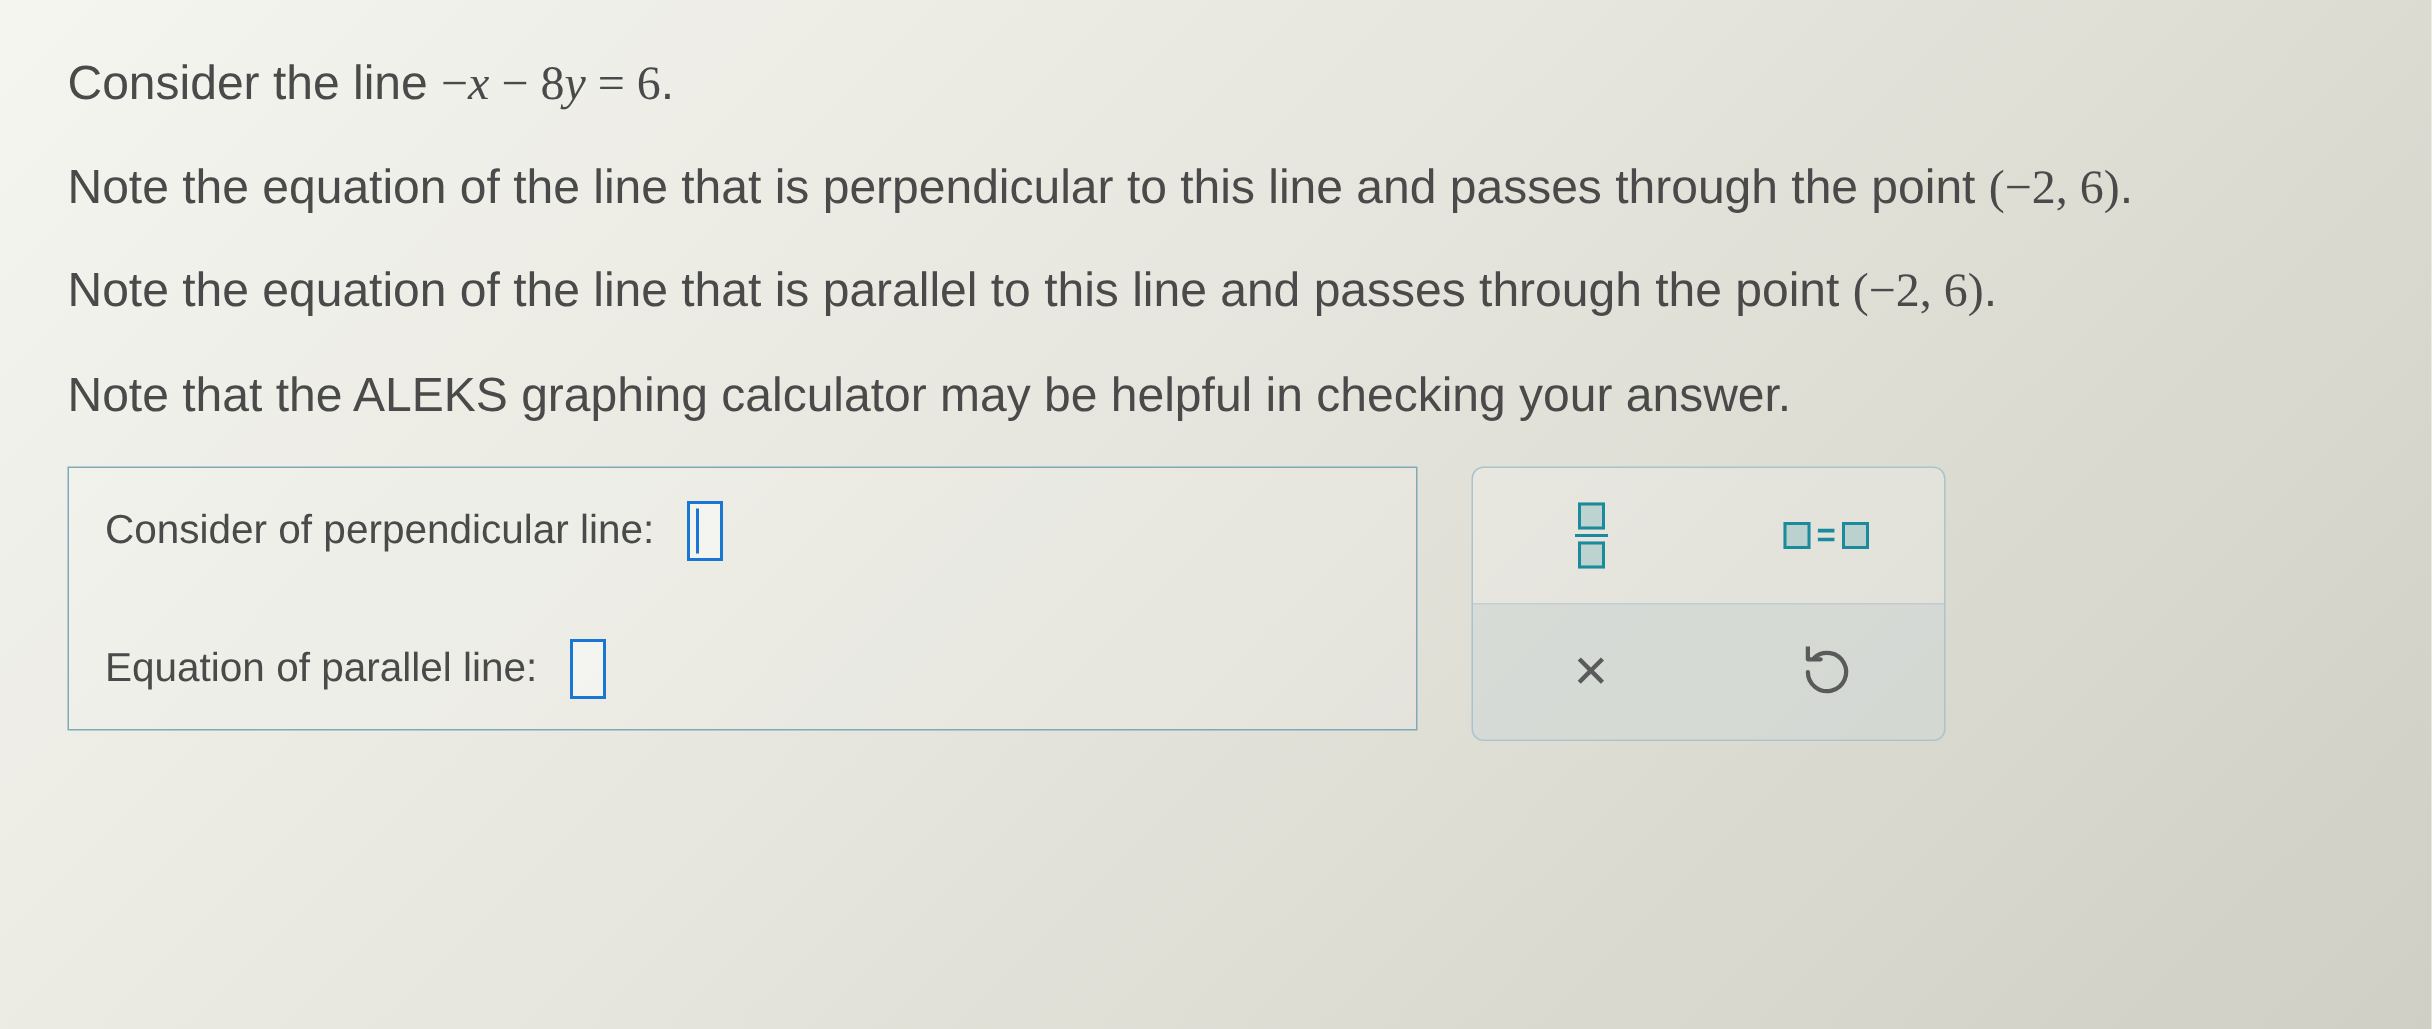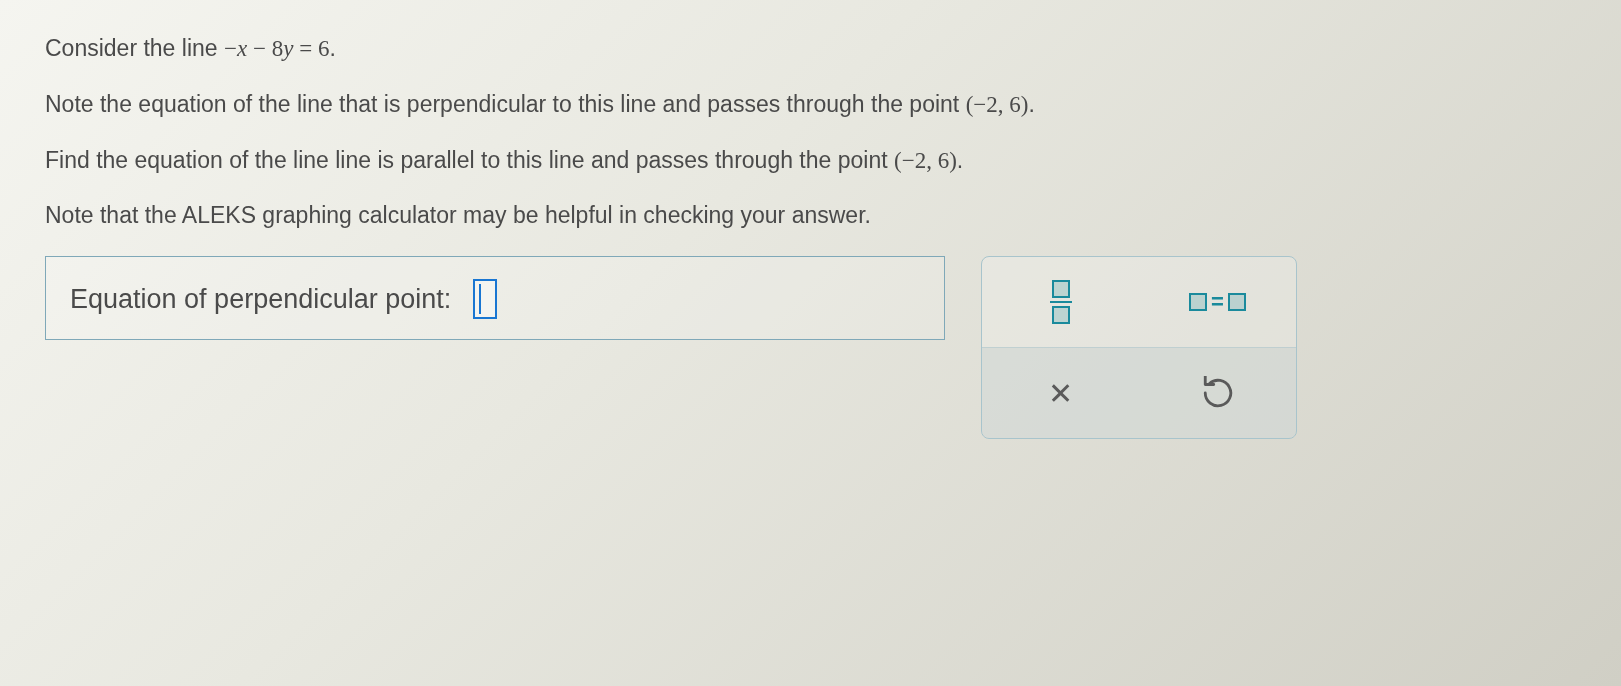--- a/index.html
+++ b/index.html
@@ -6,21 +6,21 @@
   body {
     font-family: Arial, Helvetica, sans-serif;
     background: linear-gradient(135deg, #f5f5f0 0%, #e8e8e0 40%, #d0cfc5 100%);
     width: 1621px;
     height: 686px;
     padding: 30px 45px;
     color: #444;
     position: relative;
   }
   .question-text {
-    font-size: 23px;
+    font-size: 32px;
     line-height: 1.6;
     color: #4a4a4a;
     margin-bottom: 18px;
   }
   .question-text .math {
     font-family: 'Times New Roman', serif;
     font-style: italic;
   }
   .question-text .neg {
     font-family: 'Times New Roman', serif;
@@ -135,30 +135,34 @@
 
 <div class="question-text">
   <span>Consider the line </span><span class="neg">−<span class="math">x</span> − 8<span class="math">y</span></span><span class="op"> = </span><span class="op">6</span><span>.</span>
 </div>
 
 <div class="question-text">
   <span>Note the equation of the line that is perpendicular to this line and passes through the point </span><span class="op">(−2,  6)</span><span>.</span>
 </div>
 
 <div class="question-text">
-  <span>Find the equation of the line line is parallel to this line and passes through the point </span><span class="op">(−2,  6)</span><span>.</span>
+  <span>Note the equation of the line that is parallel to this line and passes through the point </span><span class="op">(−2,  6)</span><span>.</span>
 </div>
 
 <div class="question-text">Note that the ALEKS graphing calculator may be helpful in checking your answer.</div>
 
 <div class="answer-row">
   <div class="answer-box">
     <div class="answer-line">
-      <span>Equation of perpendicular point:</span>
+      <span>Consider of perpendicular line:</span>
       <span class="answer-input active" title=""></span>
+    </div>
+    <div class="answer-line">
+      <span>Equation of parallel line:</span>
+      <span class="answer-input" title=""></span>
     </div>
   </div>
 
   <div class="tool-palette">
     <div class="tool-row">
       <div class="tool-cell" title="fraction">
         <div class="frac">
           <div class="sq"></div>
           <div class="bar"></div>
           <div class="sq"></div>

